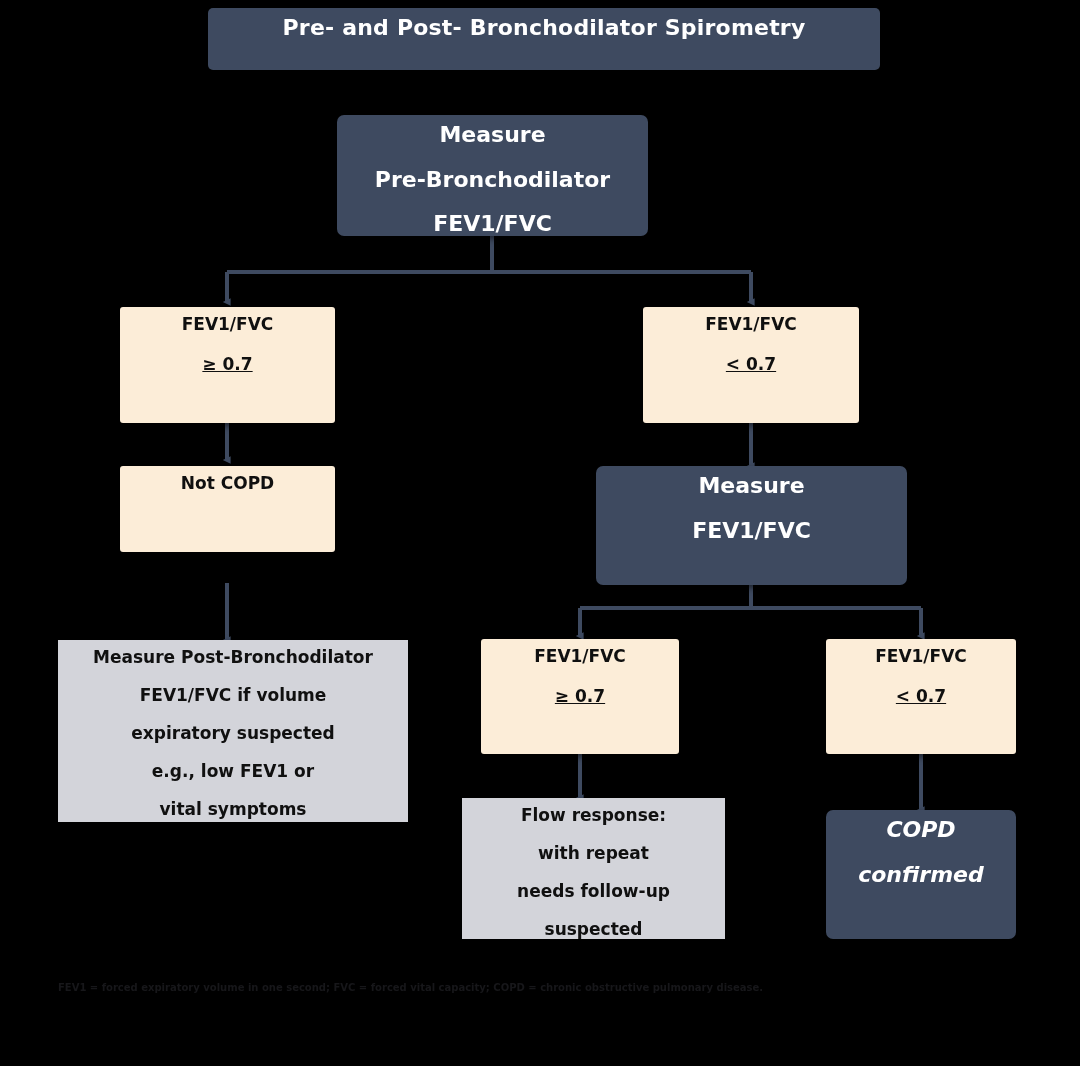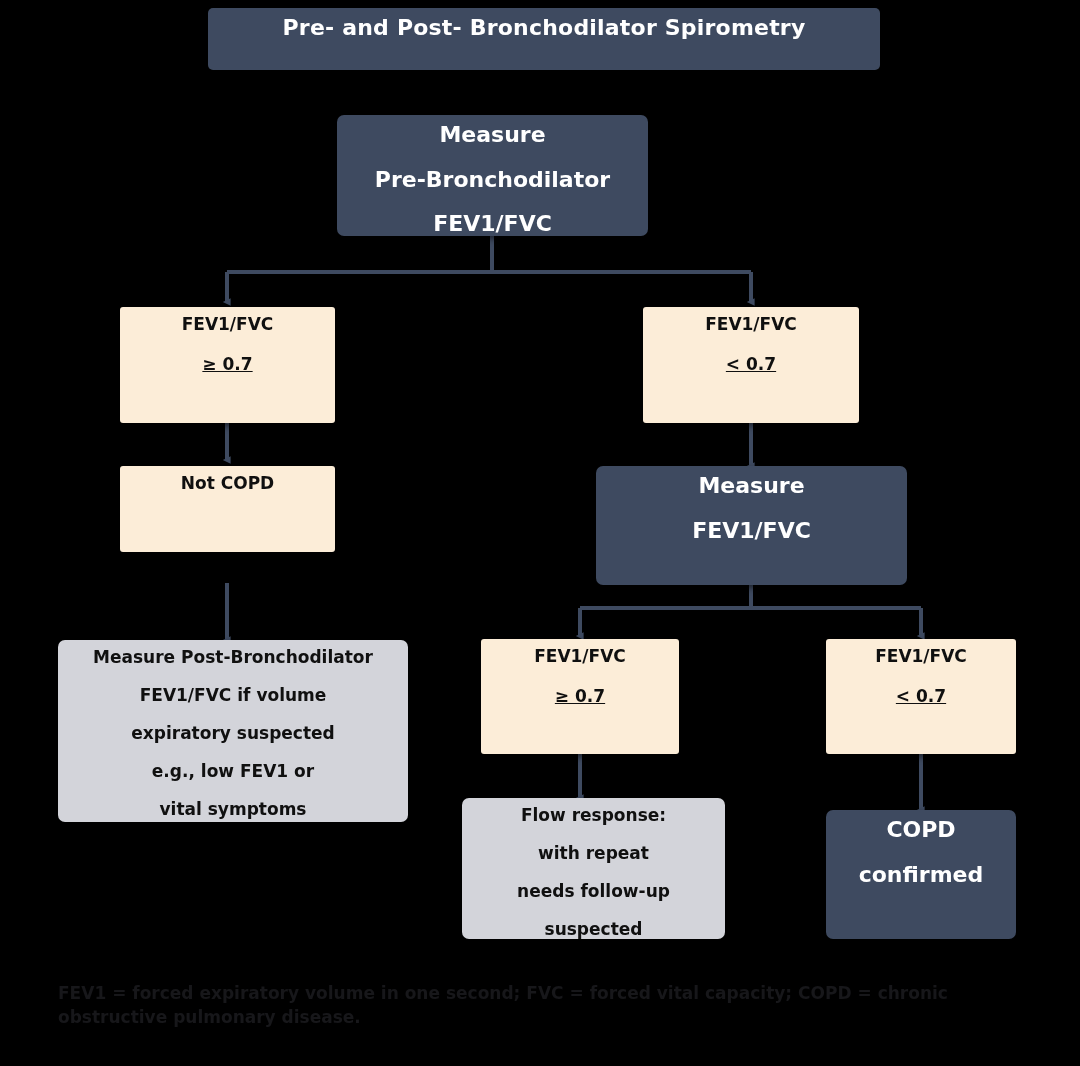--- a/index.html
+++ b/index.html
@@ -60,34 +60,34 @@
   .n-cream {
     background: #fcedd8;
     color: #101010;
     font-size: 17px;
     border-radius: 3px;
   }
   .n-gray {
     background: #d3d4da;
     color: #101010;
     font-size: 17px;
-    border-radius: 7px;
+    border-radius: 0;
   }
 
   
   .gap .line + .line { margin-top: 18px; text-decoration: underline; }
   
   .tight .line + .line { margin-top: 16px; }
 
   .caption {
     position: absolute;
     left: 58px;
     top: 981px;
     width: 968px;
-    font-size: 17px;
+    font-size: 10px;
     font-weight: bold;
     line-height: 1.42;
     color: #17171a;
     text-align: left;
     font-family: "DejaVu Sans", sans-serif;
   }
 </style>
 </head>
 <body>
 
@@ -172,20 +172,20 @@
     <span class="line">&lt; 0.7</span>
   </div>
 
   <div class="node n-gray tight" style="left:462px; top:798px; width:263px; height:141px;">
     <span class="line">Flow response:</span>
     <span class="line">with repeat</span>
     <span class="line">needs follow-up</span>
     <span class="line">suspected</span>
   </div>
 
-  <div class="node n-dark tight" style="left:826px; top:810px; width:190px; height:129px;">
+  <div class="node n-dark tight" style="left:826px; top:810px; width:190px; height:129px;font-style:italic;">
     <span class="line">COPD</span>
     <span class="line">confirmed</span>
   </div>
 
   <div class="caption">FEV1 = forced expiratory volume in one second; FVC = forced vital capacity; COPD = chronic obstructive pulmonary disease.</div>
 
 </div>
 
 </body></html>

